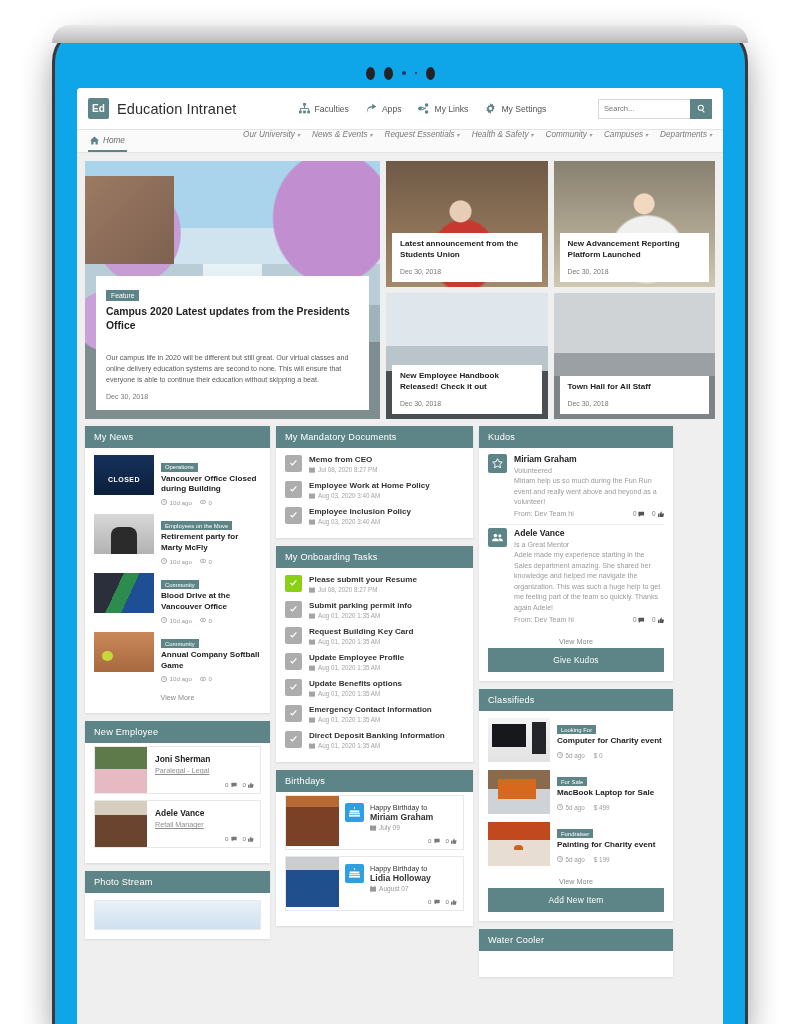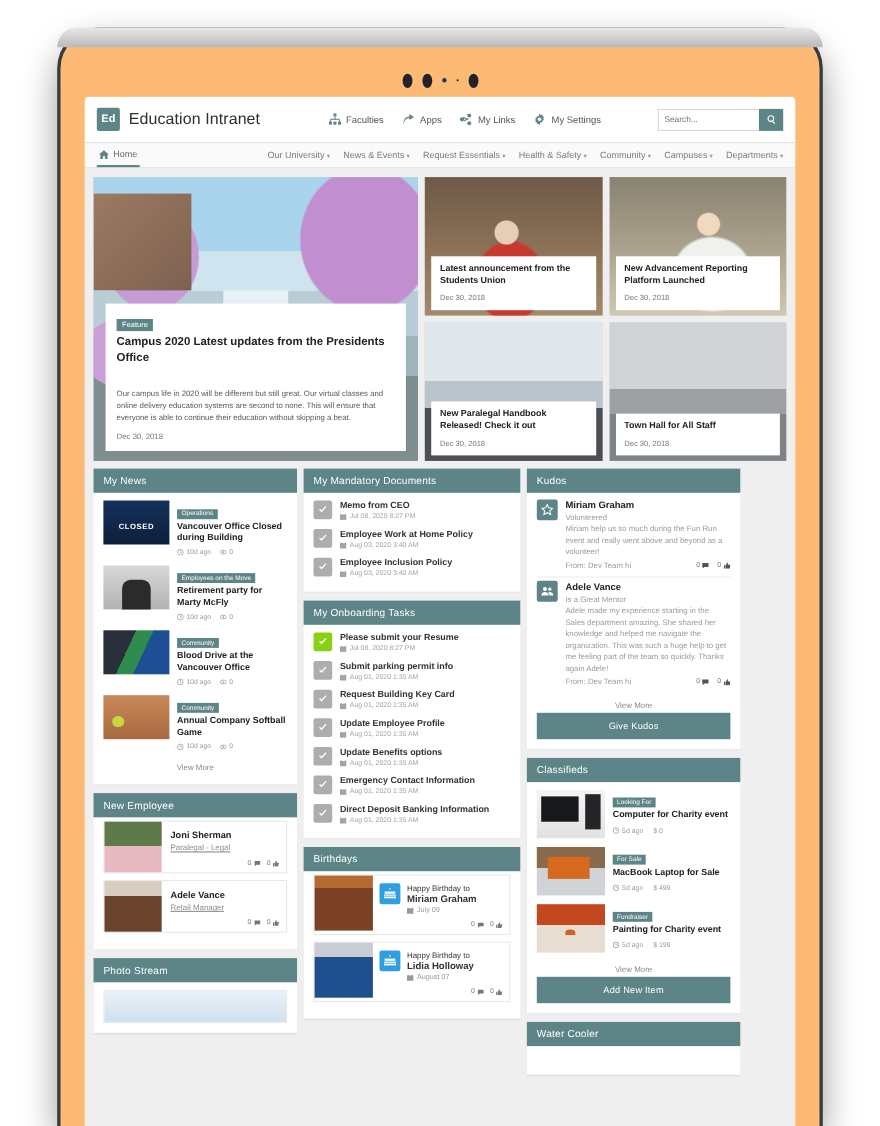--- a/index.html
+++ b/index.html
@@ -5,21 +5,21 @@
   * { box-sizing: border-box; margin:0; padding:0; }
   body {
     width:800px; height:1024px; overflow:hidden;
     background:#ffffff;
     font-family:"Liberation Sans", sans-serif;
   }
 
   
   #device-frame{
     position:absolute; left:55px; top:28px; width:690px; height:996px;
-    background:#fdba74;
+    background:#0ea5e9;
     border-radius:34px 34px 0 0;
     box-shadow:0 0 0 3px #3a3a3c, 0 14px 34px rgba(0,0,0,.45);
   }
   #device-frame:before{
     content:""; position:absolute; left:-3px; top:-3px; width:696px; height:18px;
     border-radius:36px 36px 0 0;
     background:linear-gradient(#e9e9ea,#b9b9bb);
   }
   #camera-cluster{
     position:absolute; top:38px; left:0; right:0; height:14px;
@@ -56,22 +56,22 @@
     padding:0 5px; color:#888; outline:none; font-family:inherit; background:#fff;
   }
   #search-btn{
     width:22px; background:#5d8486; border:none; display:flex;
     align-items:center; justify-content:center; cursor:pointer;
   }
   #search-btn svg{ width:9px;height:9px;fill:#fff;}
 
   
   #navbar{
-    background:#fafafa; height:23px; display:flex; align-items:center;
-    padding:0 11px; border-bottom:1px solid #e4e4e4; position:relative;
+    background:#fafafa; height:23px; display:flex; 
+    padding:0 11px; border-bottom:1px solid #e4e4e4; position:relative;font-style:italic;
   }
   #nav-home{
     display:flex;align-items:center;gap:4px;font-size:8.2px;color:#6b6b6b;
     height:100%; border-bottom:2px solid #5d8486; cursor:pointer; padding:0 2px;
   }
   #nav-home svg{width:9px;height:9px;fill:#5d8486;}
   #nav-items{ display:flex; gap:12px; margin-left:auto; }
   .nav-item{ font-size:8.2px; color:#7a7a7a; cursor:pointer; white-space:nowrap;}
   .caret{ font-size:6px; color:#9a9a9a; margin-left:2px;}
 
@@ -361,21 +361,21 @@
               <div class="news-cap">
                 <div class="news-title">New Advancement Reporting Platform Launched</div>
                 <div class="news-date">Dec 30, 2018</div>
               </div>
             </div>
           </div>
           <div class="hero-row">
             <div class="news-card">
               <div class="photo" id="ph-handbook"></div>
               <div class="news-cap">
-                <div class="news-title">New Paralegal Handbook Released! Check it out</div>
+                <div class="news-title">New Employee Handbook Released! Check it out</div>
                 <div class="news-date">Dec 30, 2018</div>
               </div>
             </div>
             <div class="news-card">
               <div class="photo" id="ph-townhall"></div>
               <div class="news-cap">
                 <div class="news-title">Town Hall for All Staff</div>
                 <div class="news-date">Dec 30, 2018</div>
               </div>
             </div>

